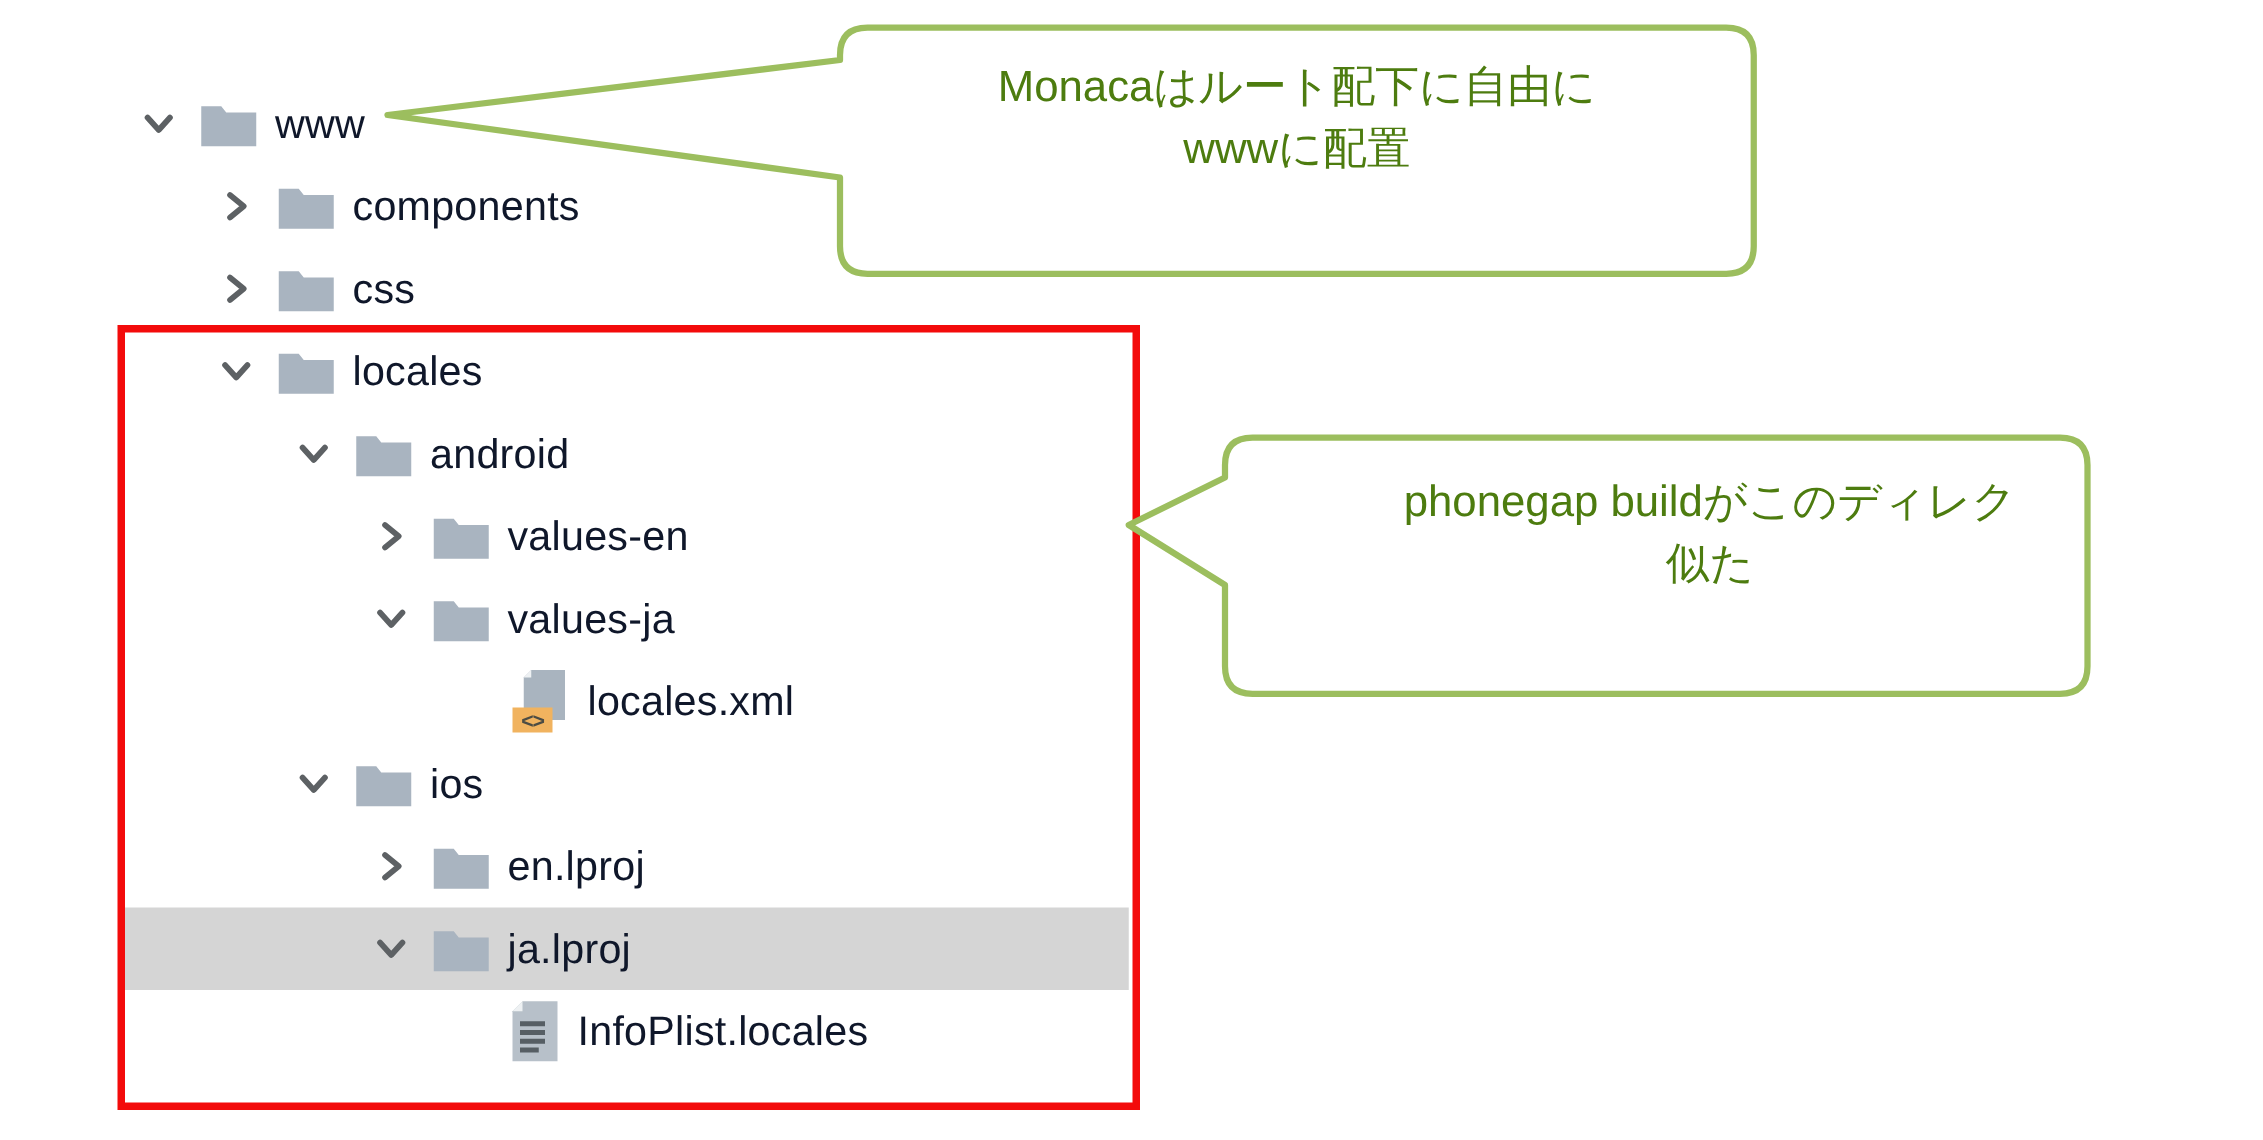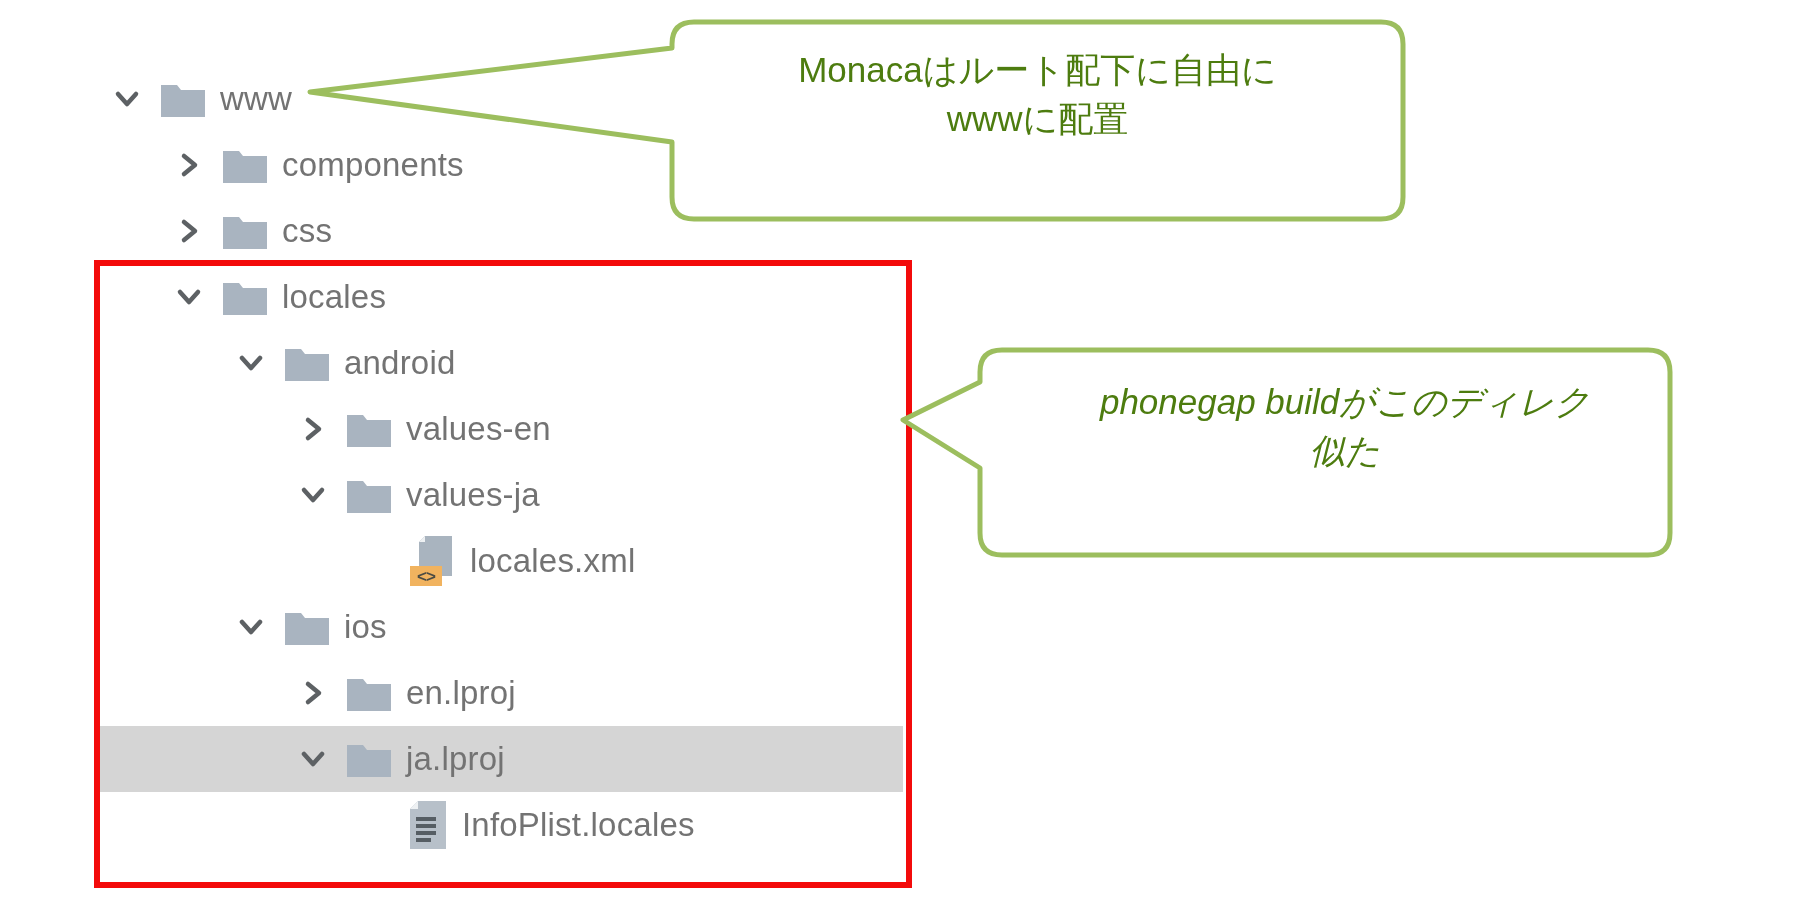--- a/index.html
+++ b/index.html
@@ -11,35 +11,35 @@
   
   .tree{position:absolute;top:66px;left:0;width:1810px;z-index:2;}
   .row{height:66px;display:flex;align-items:center;position:relative;}
   .row.selected::before{
     content:"";position:absolute;left:100px;width:803px;top:0;bottom:0;
     background:#d5d5d5;z-index:-1;
   }
   .chev{width:30px;margin-right:18px;display:flex;align-items:center;justify-content:center;flex:0 0 auto;}
   .ficon{margin-right:14px;display:flex;align-items:center;flex:0 0 auto;}
   .lbl{
-    font-size:33px;color:#737373;letter-spacing:0.2px;white-space:nowrap;
+    font-size:33px;color:#0f172a;letter-spacing:0.2px;white-space:nowrap;
   }
   
   .redbox{
     position:absolute;left:94px;top:260px;width:818px;height:628px;
     box-sizing:border-box;border:6px solid #f30b0b;z-index:3;
   }
   
   .overlay{position:absolute;left:0;top:0;z-index:4;pointer-events:none;}
   .callout-text{
     position:absolute;z-index:5;text-align:center;color:#4d7c0f;
     font-size:35px;line-height:49px;white-space:nowrap;
   }
   #callout1-text{left:672px;top:45px;width:731px;}
-  #callout2-text{left:1000px;top:377px;width:690px;font-style:italic;}
+  #callout2-text{left:1023px;top:377px;width:690px;}
 </style>
 </head>
 <body>
 
 <div class="tree">
 
   <div class="row" style="padding-left:112px">
     <span class="chev">
       <svg width="26" height="28" viewBox="0 0 26 28">
           <polyline points="4,9 13,19 22,9" fill="none" stroke="#5d6164" stroke-width="4.5" stroke-linecap="round" stroke-linejoin="round"></polyline>

